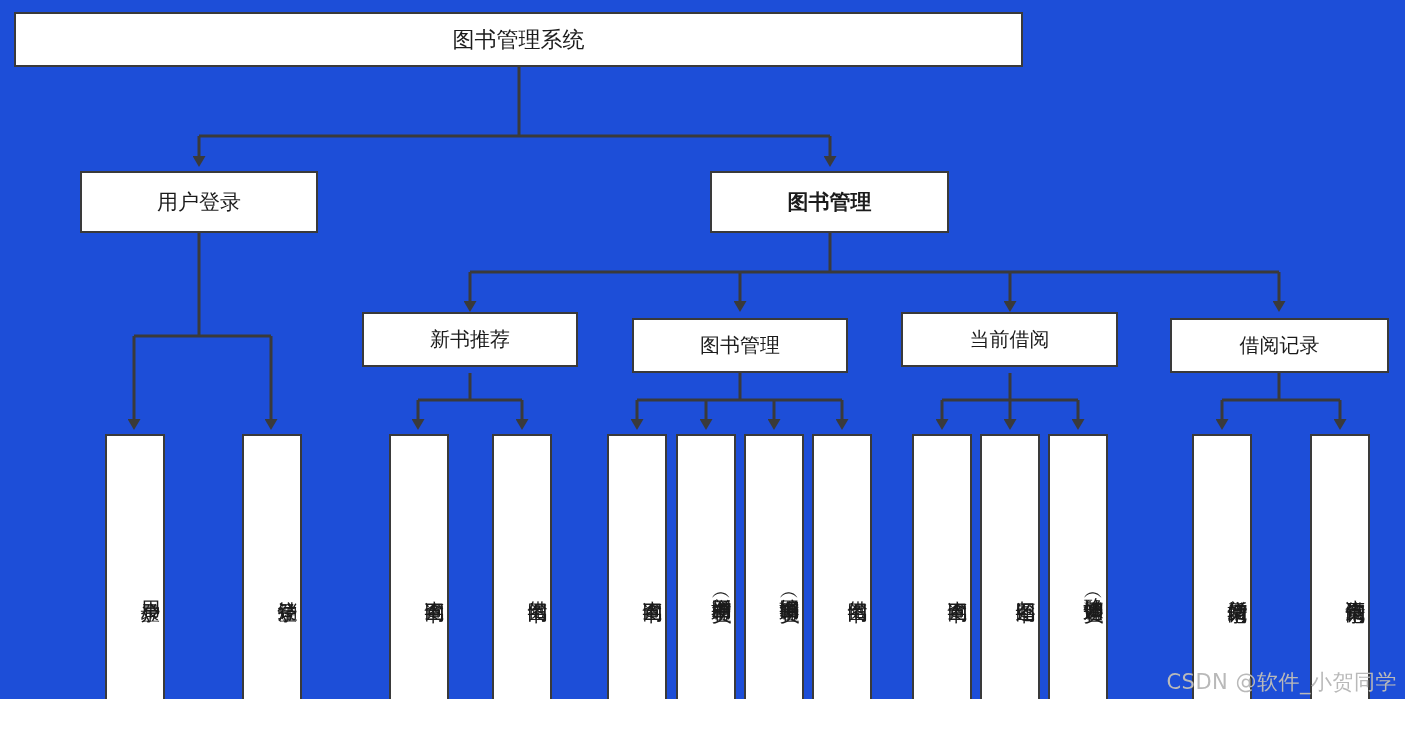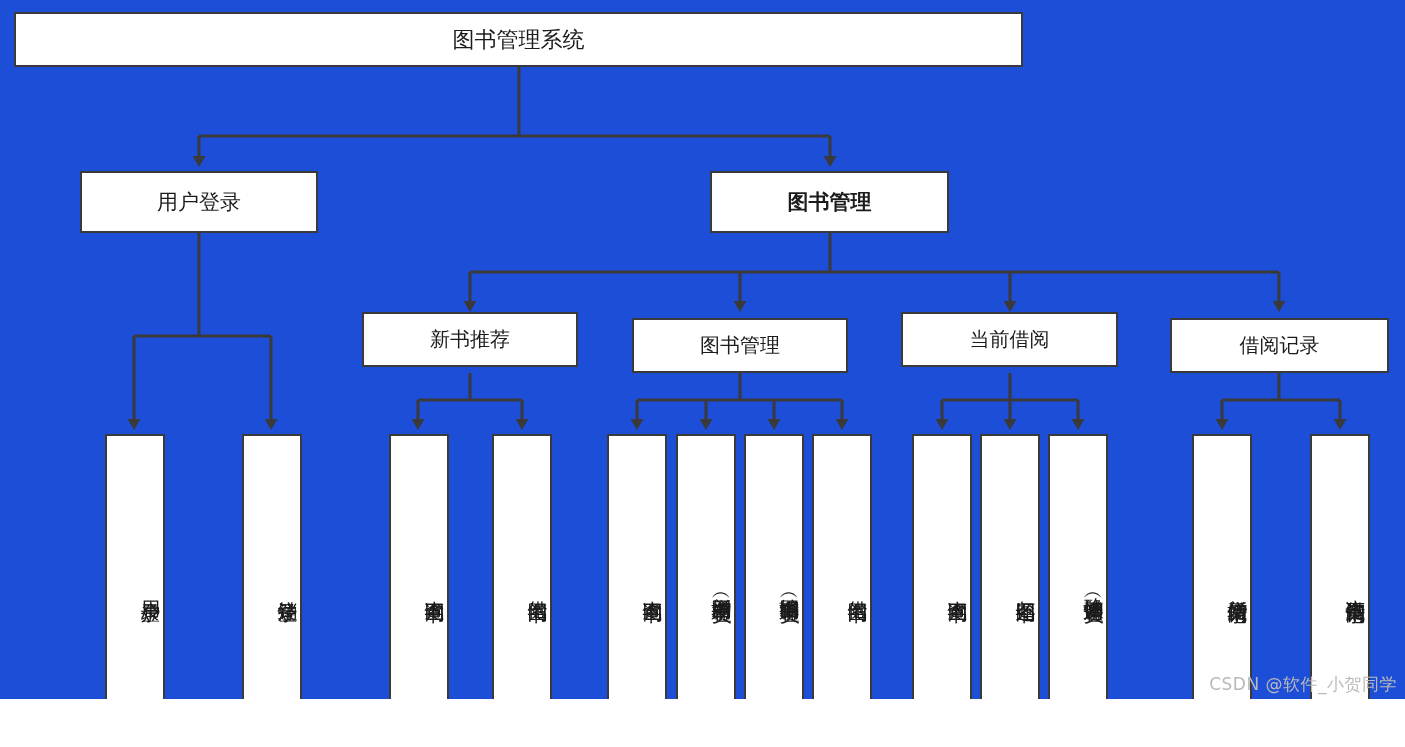--- a/index.html
+++ b/index.html
@@ -56,21 +56,21 @@
   .node.leaf .vtext{
     writing-mode:vertical-rl;
     text-orientation:upright;
     display:block;
     text-align:left;
   }
   .watermark{
     position:absolute;
     right:8px;
     bottom:3px;
-    font-size:17px;
+    font-size:21px;
     color:#b9b9b9;
     z-index:5;
     white-space:nowrap;
     letter-spacing:0.5px;
   }
 </style>
 </head>
 <body>
 
 <div id="canvas">

